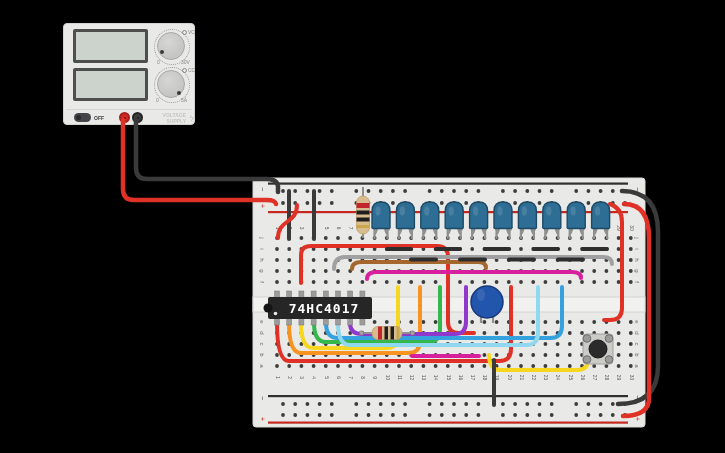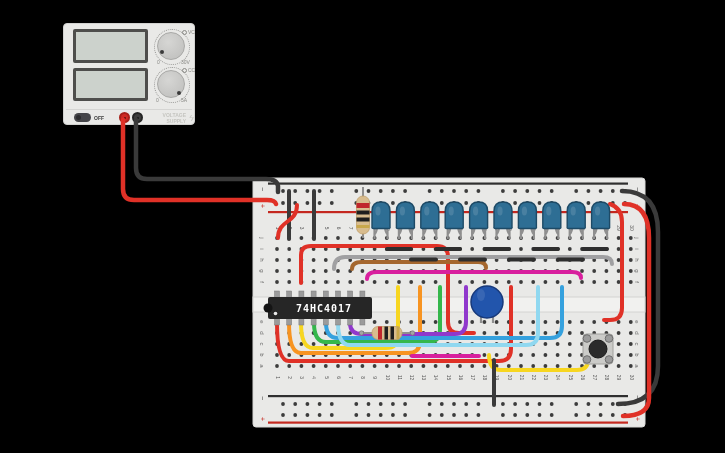--- a/index.html
+++ b/index.html
@@ -27,21 +27,21 @@
          line-height:6px;color:#c5c5c0;font-weight:bold;}
   .bolt{position:absolute;left:125px;top:89px;font-size:9px;color:#c5c5c0;font-style:italic;}
   .terminal{position:absolute;width:11px;height:11px;border-radius:50%;top:88px;box-sizing:border-box;}
   .terminal.red{left:55px;background:#cf2b24;border:2px solid #a82019;}
   .terminal.red::after,.terminal.black::after{content:"";position:absolute;left:2.5px;top:2.5px;width:2px;height:2px;
       border-radius:50%;background:rgba(0,0,0,.55);}
   .terminal.black{left:68px;background:#3c3c3c;border:2px solid #242424;}
   
   #ic-label{position:absolute;left:268px;top:297px;width:104px;height:22px;z-index:5;
      display:flex;align-items:center;justify-content:center;padding-left:8px;box-sizing:border-box;
-     color:#fff;font-family:"DejaVu Sans Mono",monospace;font-weight:bold;font-size:10px;
+     color:#fff;font-family:"DejaVu Sans Mono",monospace;font-weight:bold;font-size:13px;
      letter-spacing:1px;pointer-events:none;}
 </style>
 </head>
 <body>
 
 <div id="canvas">
 
   <div class="psu">
     <div class="screen s1"></div>
     <div class="screen s2"></div>

